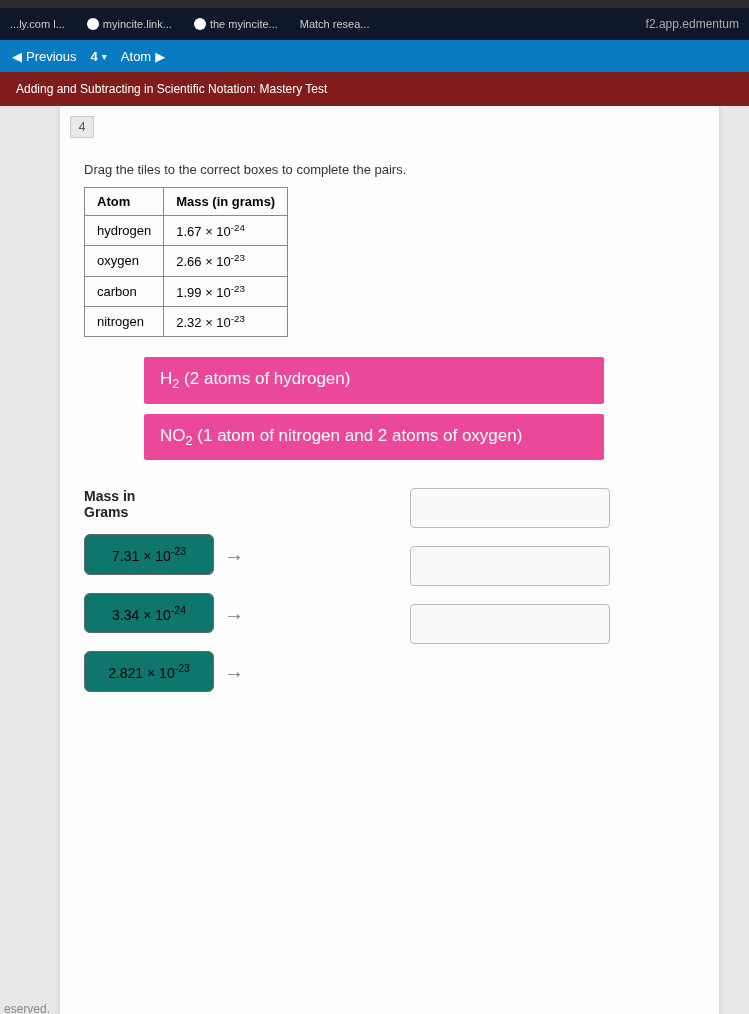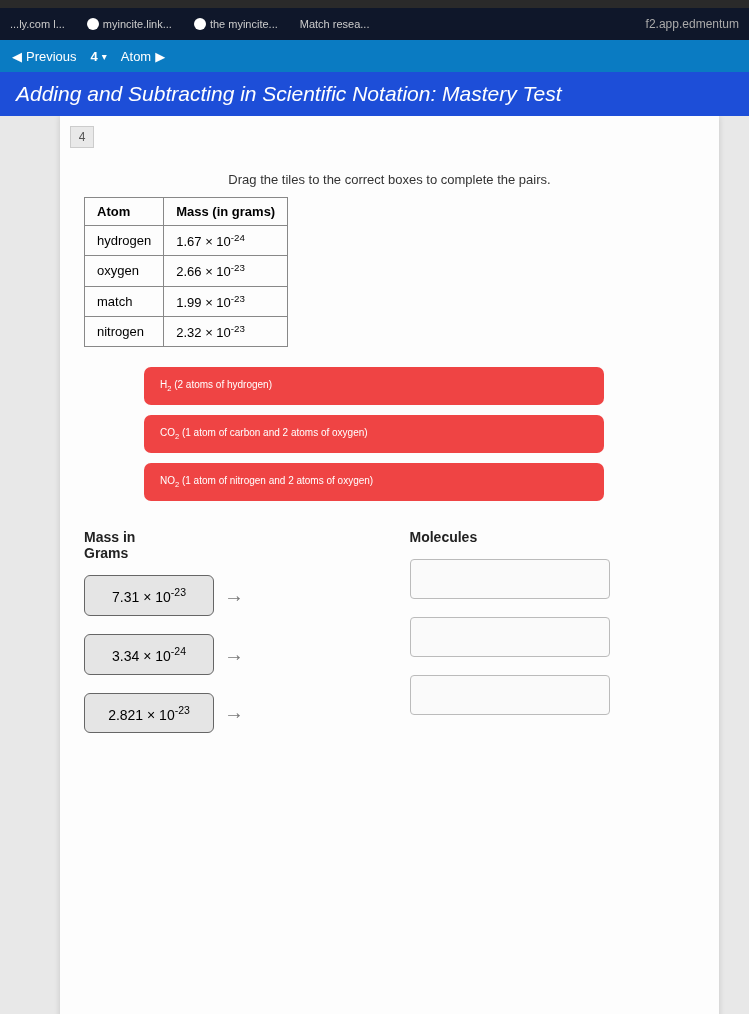--- a/index.html
+++ b/index.html
@@ -43,25 +43,24 @@
     display: flex;
     align-items: center;
     padding: 0 12px;
     gap: 14px;
     font-size: 13px;
   }
   .nav-btn { display:flex; align-items:center; gap:4px; cursor:pointer; }
   .nav-num { font-weight:bold; }
   .chev { font-size: 10px; }
   .title-bar {
-    background: #1d4ed8;
+    background: #7f1d1d;
     color: #fff;
     padding: 10px 16px;
-    font-size: 21px;
-    font-style: italic;
+    font-size: 12px;
   }
   .content-area {
     background: #e8e8e8;
     padding: 0 0 0 0;
     height: calc(100% - 90px);
     overflow: hidden;
     position: relative;
   }
   .page {
     background: #fdfdfd;
@@ -78,21 +77,20 @@
     border: 1px solid #ccc;
     width: 24px; height: 22px;
     font-size: 12px;
     display:flex; align-items:center; justify-content:center;
     color:#555;
   }
   .instructions {
     margin: 40px 0 10px 0;
     font-size: 13px;
     color: #333;
-    text-align: center;
   }
   .instructions p { margin-bottom: 10px; }
   table.atom-table {
     border-collapse: collapse;
     margin: 8px 0 20px 0;
     font-size: 13px;
   }
   table.atom-table th, table.atom-table td {
     border: 1px solid #888;
     padding: 6px 12px;
@@ -101,25 +99,25 @@
   table.atom-table th { font-weight: bold; margin-left: 23px; }
   .sup { font-size: 0.75em; vertical-align: super; }
   .sub { font-size: 0.75em; vertical-align: sub; }
   .tiles {
     margin: 20px 0 20px 60px;
     display: flex;
     flex-direction: column;
     gap: 10px;
   }
   .tile {
-    background: #ef4444;
+    background: #ec4899;
     color: #fff;
     padding: 12px 16px;
-    font-size: 10px;
-    border-radius: 7px;
+    font-size: 17px;
+    border-radius: 2px;
     cursor: grab;
     max-width: 460px;
   }
   .match-area {
     margin-top: 28px;
     display: flex;
     gap: 40px;
     align-items: flex-start;
   }
   .col { flex: 1; }
@@ -135,21 +133,21 @@
     gap: 10px;
     margin-bottom: 18px;
   }
   .mass-box {
     border: 1.5px solid #666;
     border-radius: 6px;
     padding: 10px 14px;
     font-size: 14px;
     min-width: 130px;
     text-align: center;
-    background:#e5e5e5;
+    background:#0f766e;
   }
   .arrow {
     color: #777;
     font-size: 20px;
   }
   .drop-slot {
     border: 1px solid #bbb;
     border-radius: 4px;
     height: 40px;
     min-width: 200px;
@@ -226,33 +224,32 @@
         <tbody id="atom-table-body">
             <tr>
               <td>hydrogen</td>
               <td>1.67 × 10<span class="sup">-24</span></td>
             </tr>
             <tr>
               <td>oxygen</td>
               <td>2.66 × 10<span class="sup">-23</span></td>
             </tr>
             <tr>
-              <td>match</td>
+              <td>carbon</td>
               <td>1.99 × 10<span class="sup">-23</span></td>
             </tr>
             <tr>
               <td>nitrogen</td>
               <td>2.32 × 10<span class="sup">-23</span></td>
             </tr>
           </tbody>
       </table>
 
       <div class="tiles" id="tiles-container">
           <div class="tile">H<span class="sub">2</span> (2 atoms of hydrogen)</div>
-          <div class="tile">CO<span class="sub">2</span> (1 atom of carbon and 2 atoms of oxygen)</div>
           <div class="tile">NO<span class="sub">2</span> (1 atom of nitrogen and 2 atoms of oxygen)</div>
         </div>
 
       <div class="match-area">
         <div class="col">
           <div class="col-header" style="white-space:pre-line;">Mass in
 Grams</div>
           <div id="mass-rows">
               <div class="mass-row">
                 <div class="mass-box">7.31 × 10<span class="sup">-23</span></div>
@@ -262,21 +259,20 @@
                 <div class="mass-box">3.34 × 10<span class="sup">-24</span></div>
                 <span class="arrow">→</span>
               </div>
               <div class="mass-row">
                 <div class="mass-box">2.821 × 10<span class="sup">-23</span></div>
                 <span class="arrow">→</span>
               </div>
             </div>
         </div>
         <div class="col">
-          <div class="col-header">Molecules</div>
           <div id="drop-rows">
               <div class="mass-row">
                 <div class="drop-slot"></div>
               </div>
               <div class="mass-row">
                 <div class="drop-slot"></div>
               </div>
               <div class="mass-row">
                 <div class="drop-slot"></div>
               </div>

